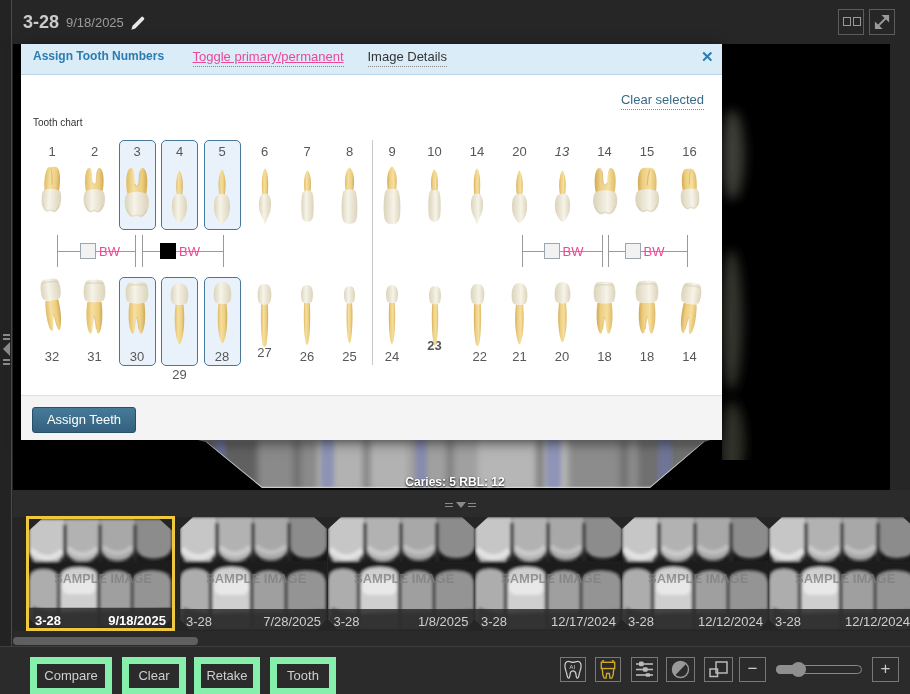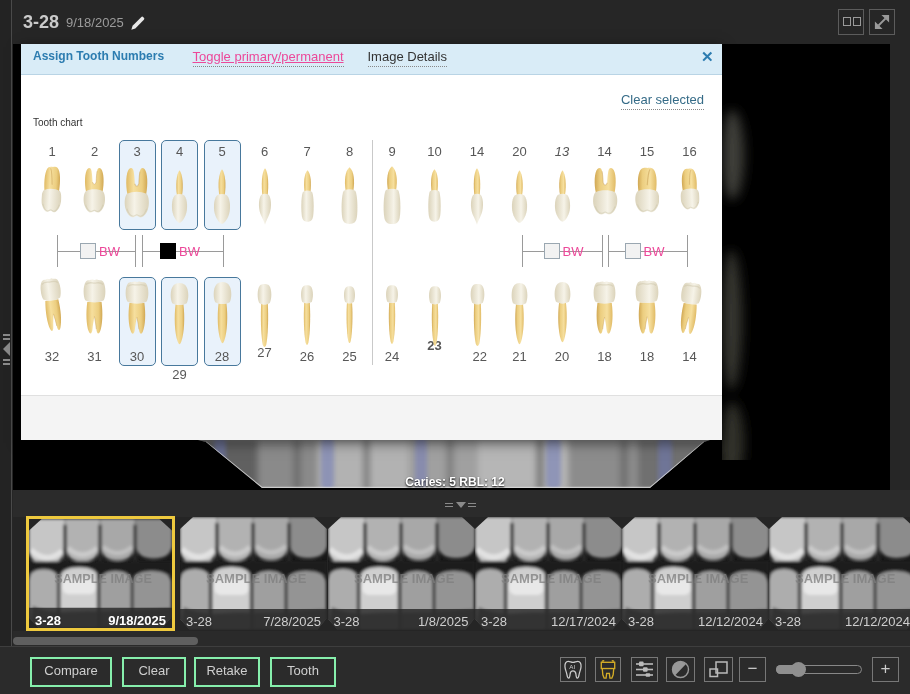--- a/index.html
+++ b/index.html
@@ -4,21 +4,21 @@
 * { margin:0; padding:0; box-sizing:border-box; }
 html,body { width:910px; height:694px; background:#262626; font-family:"Liberation Sans", sans-serif; overflow:hidden; position:relative; }
 .abs { position:absolute; }
 .tn { position:absolute; width:40px; text-align:center; font-size:13px; line-height:1; color:#575757; }
 .selbox { position:absolute; width:37px; border:1.5px solid #47789c; border-radius:5px; background:#e9f2fb; }
 .bwline { position:absolute; top:207px; height:1px; background:#9a9a9a; }
 .bwtick { position:absolute; top:191px; height:32px; width:1px; background:#9a9a9a; }
 .bwcb { position:absolute; top:199px; width:16px; height:16px; border:1px solid #9aa7b1; background:#f2f2f2; }
 .bwcb.chk { background:#000; border-color:#000; }
 .bwlabel { position:absolute; top:200.5px; font-size:13px; line-height:1; color:#ec4899; }
-.toolbtn { position:absolute; top:657px; height:30px; background:transparent; border:2px solid #86efac; color:#cfcfcf; font-size:13px; text-align:center; line-height:24px; }
+.toolbtn { position:absolute; top:657px; height:38px; background:transparent; border:7px solid #86efac; color:#cfcfcf; font-size:13px; text-align:center; line-height:24px; }
 .iconbtn { position:absolute; top:657px; width:26px; height:25px; border:1px solid #777; }
 </style></head>
 <body>
 
 <svg width="0" height="0" style="position:absolute">
 <defs>
 <linearGradient id="gr" x1="0" y1="0" x2="1" y2="0">
  <stop offset="0" stop-color="#e0ba64"></stop>
         <stop offset="0.35" stop-color="#f6df9e"></stop>
  <stop offset="0.75" stop-color="#ecce80"></stop>
@@ -704,13 +704,14 @@
 <div class="bwtick" style="left:501.0px;"></div>
 <div class="bwtick" style="left:580.5px;"></div>
 <div class="bwcb" style="left:522.5px;"></div>
 <div class="bwlabel" style="left:541.5px;">BW</div>
 <div class="bwline" style="left:587.0px;width:78.5px;"></div>
 <div class="bwtick" style="left:587.0px;"></div>
 <div class="bwtick" style="left:665.5px;"></div>
 <div class="bwcb" style="left:603.5px;"></div>
 <div class="bwlabel" style="left:622.5px;">BW</div>
   <div class="abs" style="left:0;top:351px;width:701px;height:45px;background:#f4f4f4;border-top:1px solid #e0e0e0;"></div>
+  <div class="abs" style="left:11px;top:363px;width:104px;height:26px;background:linear-gradient(#477a99,#33617f);border:1px solid #27506b;border-radius:3px;color:#fff;font-size:13px;text-align:center;line-height:24px;">Assign Teeth</div>
 </div>
 
 </body></html>

